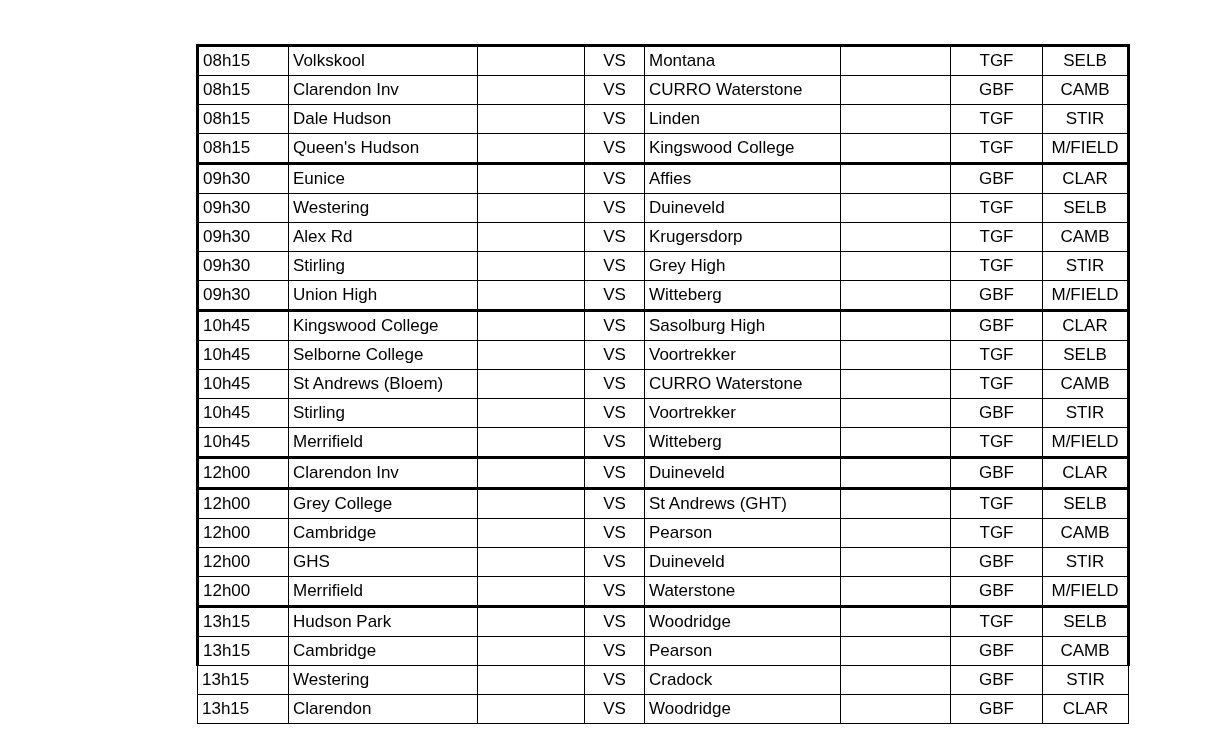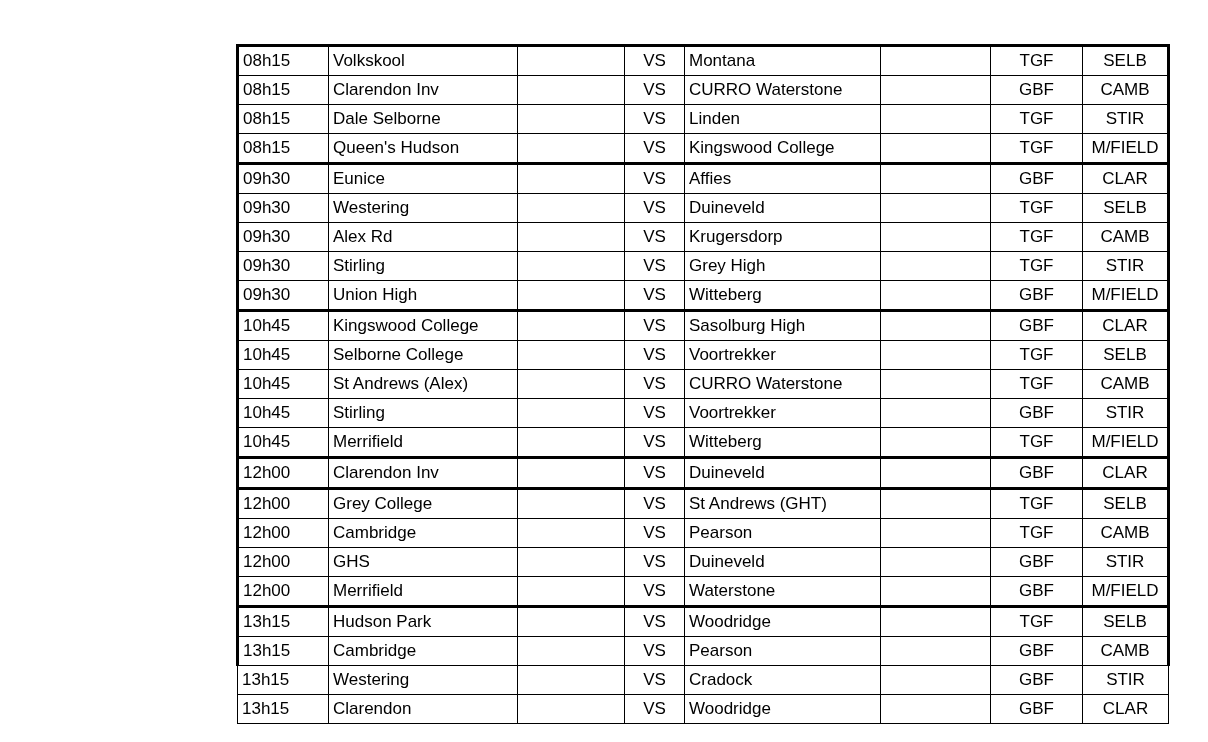--- a/index.html
+++ b/index.html
@@ -1,18 +1,18 @@
 <!DOCTYPE html>
 <html><head>
   <meta charset="utf-8">
   <style>
     html, body { margin: 0; padding: 0; background: #ffffff; }
     body { width: 1208px; height: 742px; position: relative; overflow: hidden;
       font-family: "Liberation Sans", "DejaVu Sans", sans-serif; color: #000; }
-    #sheet { position: absolute; left: 196px; top: 44px; border-collapse: collapse; table-layout: fixed; margin-left: 40px; }
+    #sheet { position: absolute; left: 196px; top: 44px; border-collapse: collapse; table-layout: fixed; }
     #sheet td { border: 1px solid #000; padding: 0 4px; height: 28px; font-size: 17px; line-height: 28px;
       white-space: nowrap; overflow: hidden; }
     #sheet td.c { text-align: center; }
     #sheet td.first { border-left: 3px solid #000; }
     #sheet td.last { border-right: 3px solid #000; }
     #sheet tr.group-start td { border-top: 3px solid #000; }
     #sheet tr.thin-side td.first { border-left: 1px solid #000; }
     #sheet tr.thin-side td.last { border-right: 1px solid #000; }
     col.time { width: 91px; } col.home { width: 189px; } col.blank1 { width: 107px; }
     col.vs { width: 60px; } col.away { width: 196px; } col.blank2 { width: 110px; }
@@ -48,21 +48,21 @@
         <td>Clarendon Inv</td>
         <td></td>
         <td class="c">VS</td>
         <td>CURRO Waterstone</td>
         <td></td>
         <td class="c">GBF</td>
         <td class="c last">CAMB</td>
       </tr>
       <tr>
         <td class="first">08h15</td>
-        <td>Dale Selborne</td>
+        <td>Dale Hudson</td>
         <td></td>
         <td class="c">VS</td>
         <td>Linden</td>
         <td></td>
         <td class="c">TGF</td>
         <td class="c last">STIR</td>
       </tr>
       <tr>
         <td class="first">08h15</td>
         <td>Queen's Hudson</td>
@@ -138,21 +138,21 @@
         <td>Selborne College</td>
         <td></td>
         <td class="c">VS</td>
         <td>Voortrekker</td>
         <td></td>
         <td class="c">TGF</td>
         <td class="c last">SELB</td>
       </tr>
       <tr>
         <td class="first">10h45</td>
-        <td>St Andrews (Alex)</td>
+        <td>St Andrews (Bloem)</td>
         <td></td>
         <td class="c">VS</td>
         <td>CURRO Waterstone</td>
         <td></td>
         <td class="c">TGF</td>
         <td class="c last">CAMB</td>
       </tr>
       <tr>
         <td class="first">10h45</td>
         <td>Stirling</td>

